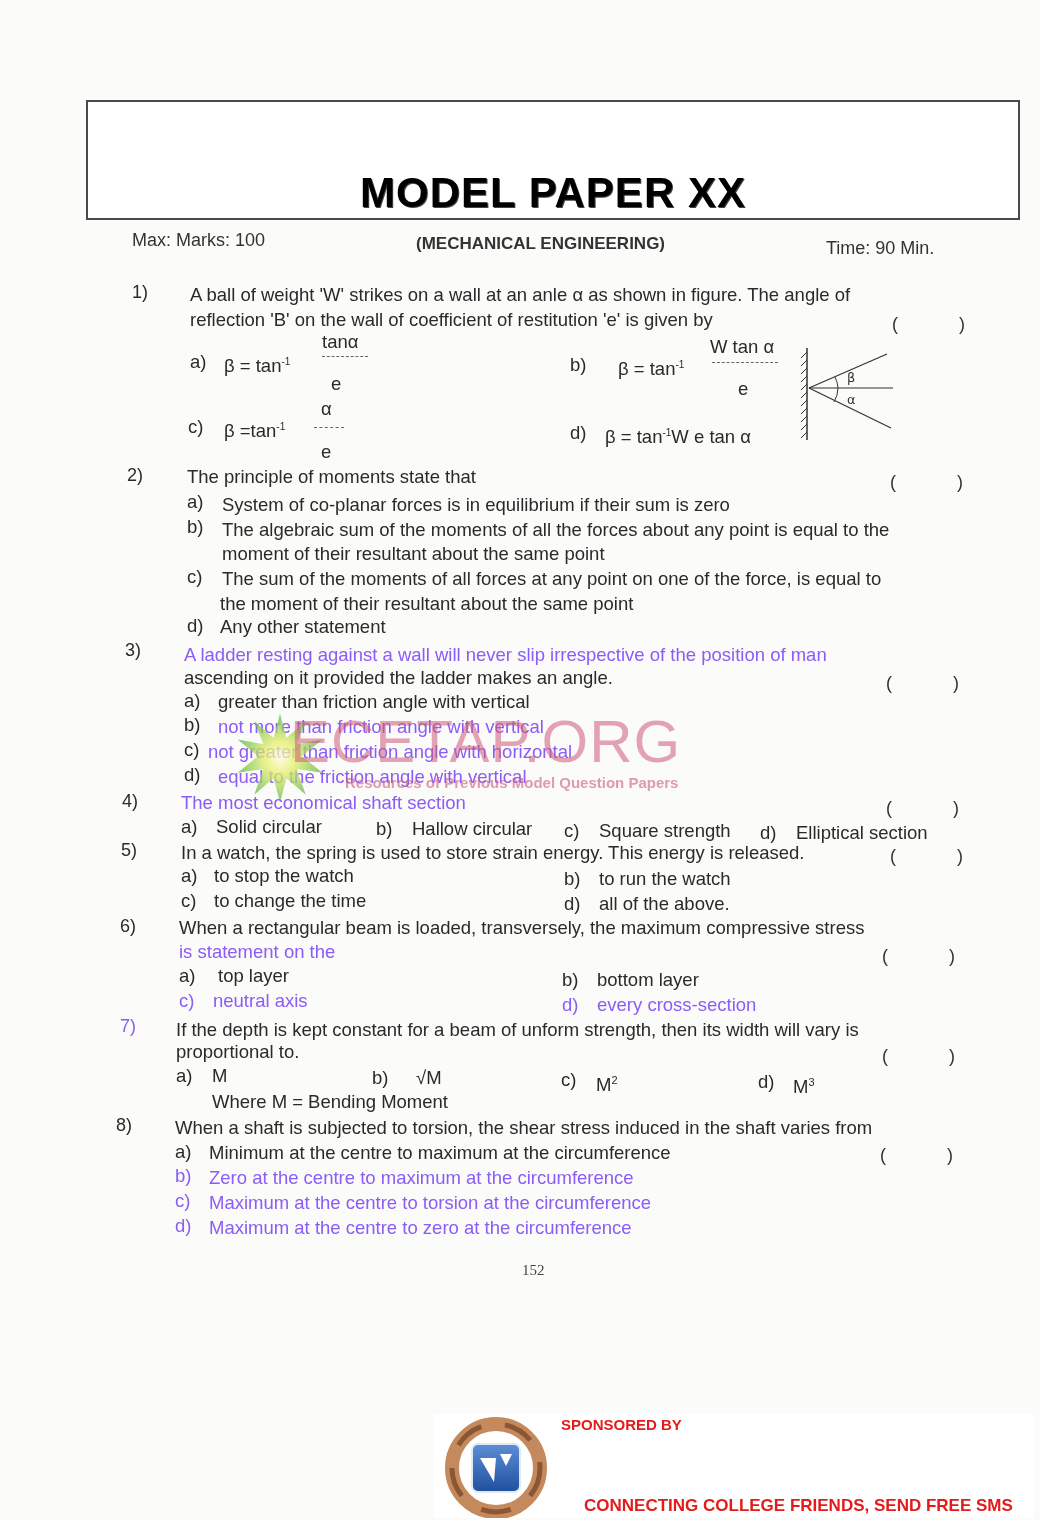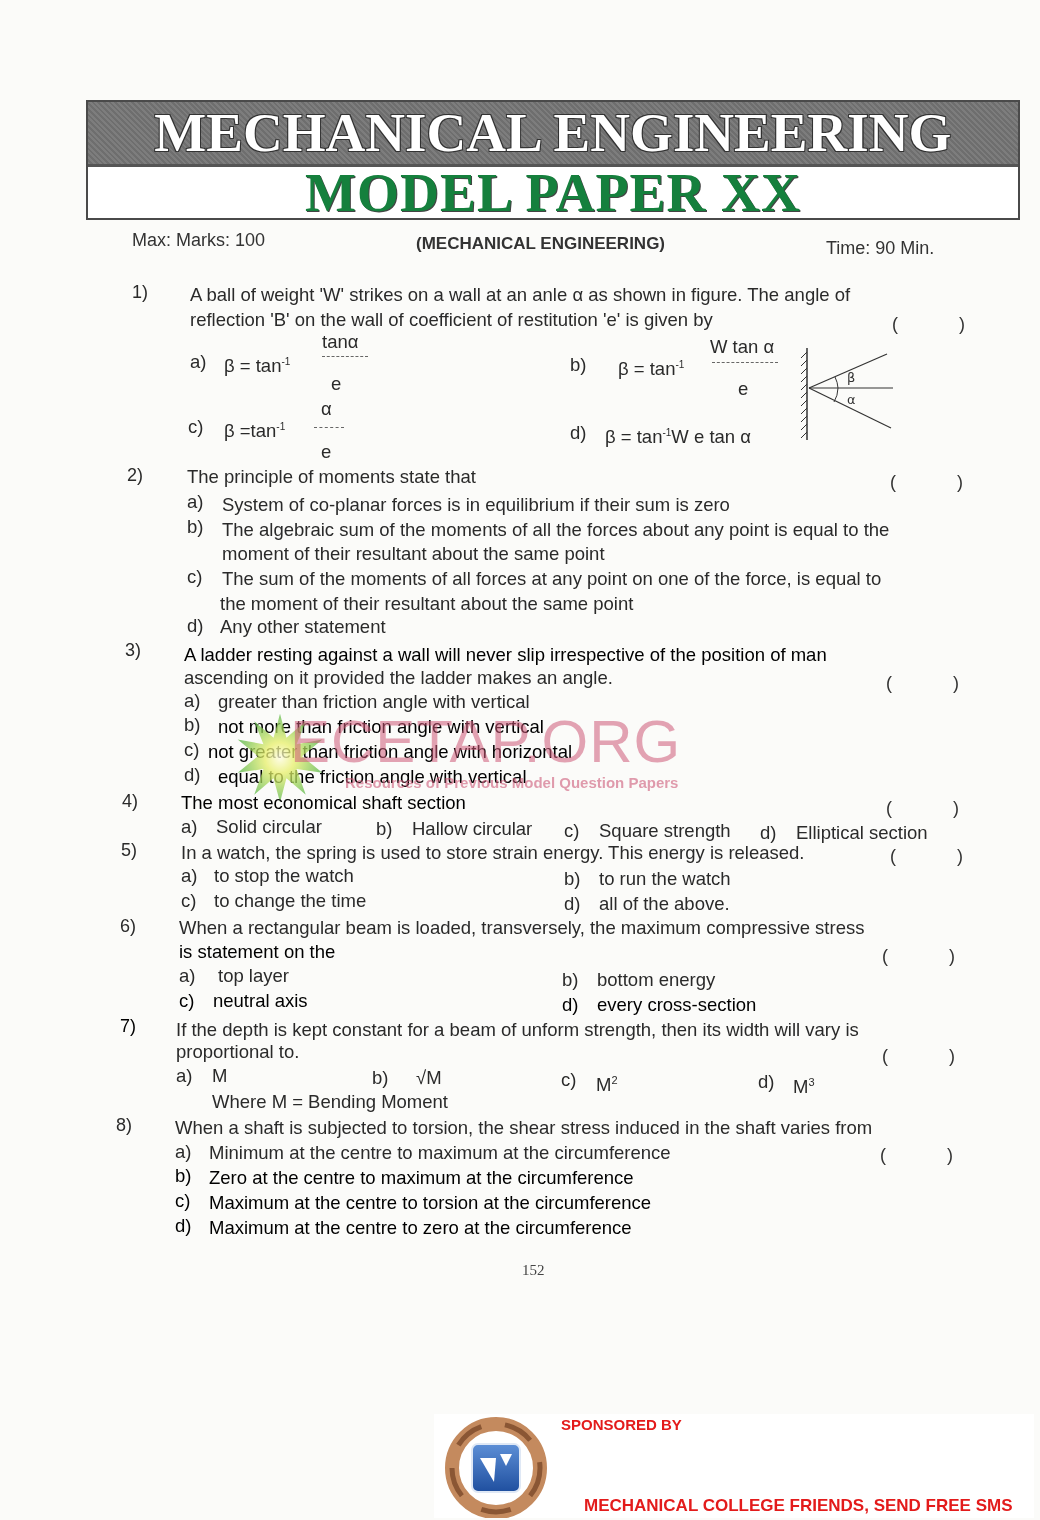--- a/index.html
+++ b/index.html
@@ -26,33 +26,33 @@
     font-family: "Liberation Serif", serif; font-weight: bold;
     font-size: 54px; letter-spacing: 0px; color: #fff;
     text-shadow: 1px 1px 0 #333, -1px -1px 0 #333, 1px -1px 0 #333, -1px 1px 0 #333;
     white-space: nowrap; transform: scaleX(1.02);
   }
   #banner-bottom {
     position: absolute; left: 0; top: 65px; right: 0; bottom: 0;
     display: flex; align-items: center; justify-content: center;
   }
   #banner-subtitle {
-    font-family: Liberation Serif, serif; font-weight: bold;
-    font-size: 54px; color: #15803d; letter-spacing: 1px;
+    font-family: Liberation Sans, sans-serif; font-weight: bold;
+    font-size: 42px; color: #000000; letter-spacing: 1px;
     text-shadow: 1px 1px 0 #444;
   }
   .meta { top: 230px; font-size: 18px; color: #333; }
   #meta-marks { left: 132px; }
   #meta-subject { left: 416px; font-weight: bold; font-size: 17px; top: 234px; }
   #meta-time { left: 826px; top: 238px; }
 
   .q { font-size: 18.5px; line-height: 24px; color: #2a2a2a; white-space: nowrap; }
   .qn { font-size: 18px; }
   .bracket { font-size: 18px; color: #333; letter-spacing: 28px; }
-  .faded { color: #000000; }
+  .faded { color: #8b5cf6; }
   .frac-line { border-top: 1px dashed #666; height: 0; }
 
   
   #watermark-text {
     left: 290px; top: 712px; font-size: 60px; font-weight: normal;
     color: rgba(205, 90, 120, 0.55); letter-spacing: 1px; line-height: 60px;
   }
   #watermark-tagline {
     left: 345px; top: 774px; font-size: 15px; font-weight: bold;
     color: rgba(205, 90, 120, 0.6);
@@ -69,23 +69,20 @@
     position: absolute; left: 124px; top: 10px;
     font-family: "DejaVu Serif", serif; font-weight: bold; font-style: italic;
     font-size: 66px; color: #e8111a; line-height: 70px; letter-spacing: -1px;
   }
   #sponsor-tagline { position: absolute; left: 150px; top: 82px; font-size: 17px; font-weight: bold; color: #e31b1b; }
 </style>
 </head>
 <body>
 
 <div id="banner" class="abs">
-  <div id="banner-top">
-    <span id="banner-title">MECHANICAL ENGINEERING</span>
-  </div>
   <div id="banner-bottom">
     <span id="banner-subtitle">MODEL PAPER XX</span>
   </div>
 </div>
 <div id="meta-marks" class="abs meta">Max: Marks: 100</div>
 <div id="meta-subject" class="abs meta">(MECHANICAL ENGINEERING)</div>
 <div id="meta-time" class="abs meta">Time: 90 Min.</div>
 
 <div>
   <span class="abs q qn" style="left:132px;top:280px">1)</span>
@@ -212,21 +209,21 @@
 </div>
 
 <div>
   <span class="abs q qn" style="left:120px;top:914px">6)</span>
   <span class="abs q" style="left:179px;top:916px">When a rectangular beam is loaded,  transversely, the maximum compressive stress</span>
   <span class="abs q faded" style="left:179px;top:940px">is statement on the</span>
   <span class="abs bracket" style="left:882px;top:946px">( )</span>
   <span class="abs q" style="left:179px;top:964px">a)</span>
   <span class="abs q" style="left:218px;top:964px">top layer</span>
   <span class="abs q" style="left:562px;top:968px">b)</span>
-  <span class="abs q" style="left:597px;top:968px">bottom energy</span>
+  <span class="abs q" style="left:597px;top:968px">bottom layer</span>
   <span class="abs q faded" style="left:179px;top:989px">c)</span>
   <span class="abs q faded" style="left:213px;top:989px">neutral axis</span>
   <span class="abs q faded" style="left:562px;top:993px">d)</span>
   <span class="abs q faded" style="left:597px;top:993px">every cross-section</span>
 </div>
 
 <div>
   <span class="abs q qn faded" style="left:120px;top:1014px">7)</span>
   <span class="abs q" style="left:176px;top:1018px">If the depth is kept constant for a beam of unform strength, then its width will vary is</span>
   <span class="abs q" style="left:176px;top:1040px">proportional to.</span>
@@ -266,14 +263,14 @@
         <stop offset="100%" stop-color="#1f4f9f"></stop>
       </linearGradient>
     </defs>
     <circle cx="62" cy="54" r="44" fill="none" stroke="#c48a5e" stroke-width="14"></circle>
     <circle cx="62" cy="54" r="44" fill="none" stroke="#8a5634" stroke-width="5" stroke-dasharray="30 24"></circle>
     <rect x="38" y="30" width="48" height="48" rx="6" fill="url(#vb)" stroke="#dfe8f5" stroke-width="2"></rect>
     <path d="M46 44 L62 44 L60 68 Z" fill="#fff"></path>
     <path d="M66 40 L78 40 L72 52 Z" fill="#fff"></path>
   </svg>
   <div id="sponsor-by">SPONSORED BY</div>
-  <div id="sponsor-tagline">MECHANICAL COLLEGE FRIENDS, SEND FREE SMS</div>
+  <div id="sponsor-tagline">CONNECTING COLLEGE FRIENDS, SEND FREE SMS</div>
 </div>
 
 </body></html>

